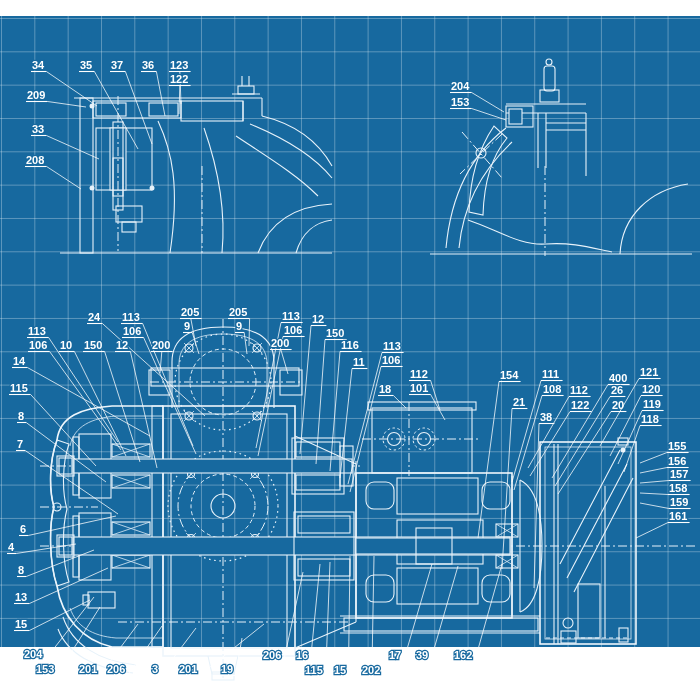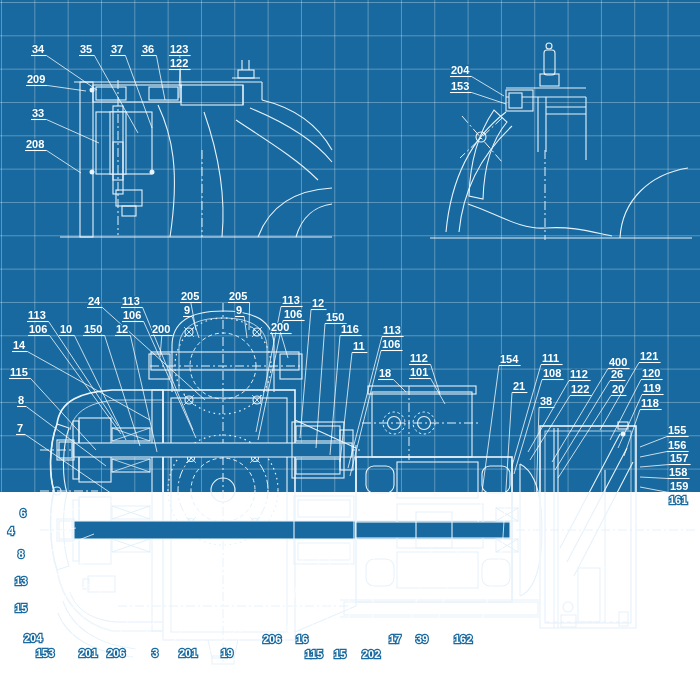--- a/index.html
+++ b/index.html
@@ -1,27 +1,28 @@
 <!DOCTYPE html>
 <html><head>
 <meta charset="utf-8">
 <style>
   html,body{margin:0;padding:0;}
   body{
     width:700px;height:700px;overflow:hidden;
     font-family:"Liberation Sans", sans-serif;
   }
   .canvas{
-    position:relative;width:700px;height:492px;
+    position:relative;width:700px;height:631px;
     background-color:#17699f;
     background-image:
       linear-gradient(rgba(255,255,255,.30) 1px, transparent 1px),
       linear-gradient(90deg, rgba(255,255,255,.30) 1px, transparent 1px);
     background-size:33.33px 33.33px;
     background-position:1px 2px;
+    margin-top:16px;
   }
   svg{position:absolute;left:0;top:0;}
   svg .d{stroke:#e7f2fa;fill:none;stroke-width:1.1;}
   svg .thick{stroke:#eef6fc;fill:none;stroke-width:1.6;}
   svg .thin{stroke:#dcecf7;fill:none;stroke-width:.8;}
   svg .cl{stroke:#e7f2fa;fill:none;stroke-width:1;stroke-dasharray:9 3 2 3;}
   svg .dash4{stroke:#e7f2fa;fill:none;stroke-width:1;stroke-dasharray:4 3;}
   svg .dot{stroke:#e7f2fa;fill:none;stroke-width:1.2;stroke-dasharray:1.6 3.6;}
   svg .dash2{stroke:#e7f2fa;fill:none;stroke-width:1;stroke-dasharray:2.5 2.5;}
   svg .fillw{fill:#e7f2fa;stroke:none;}

